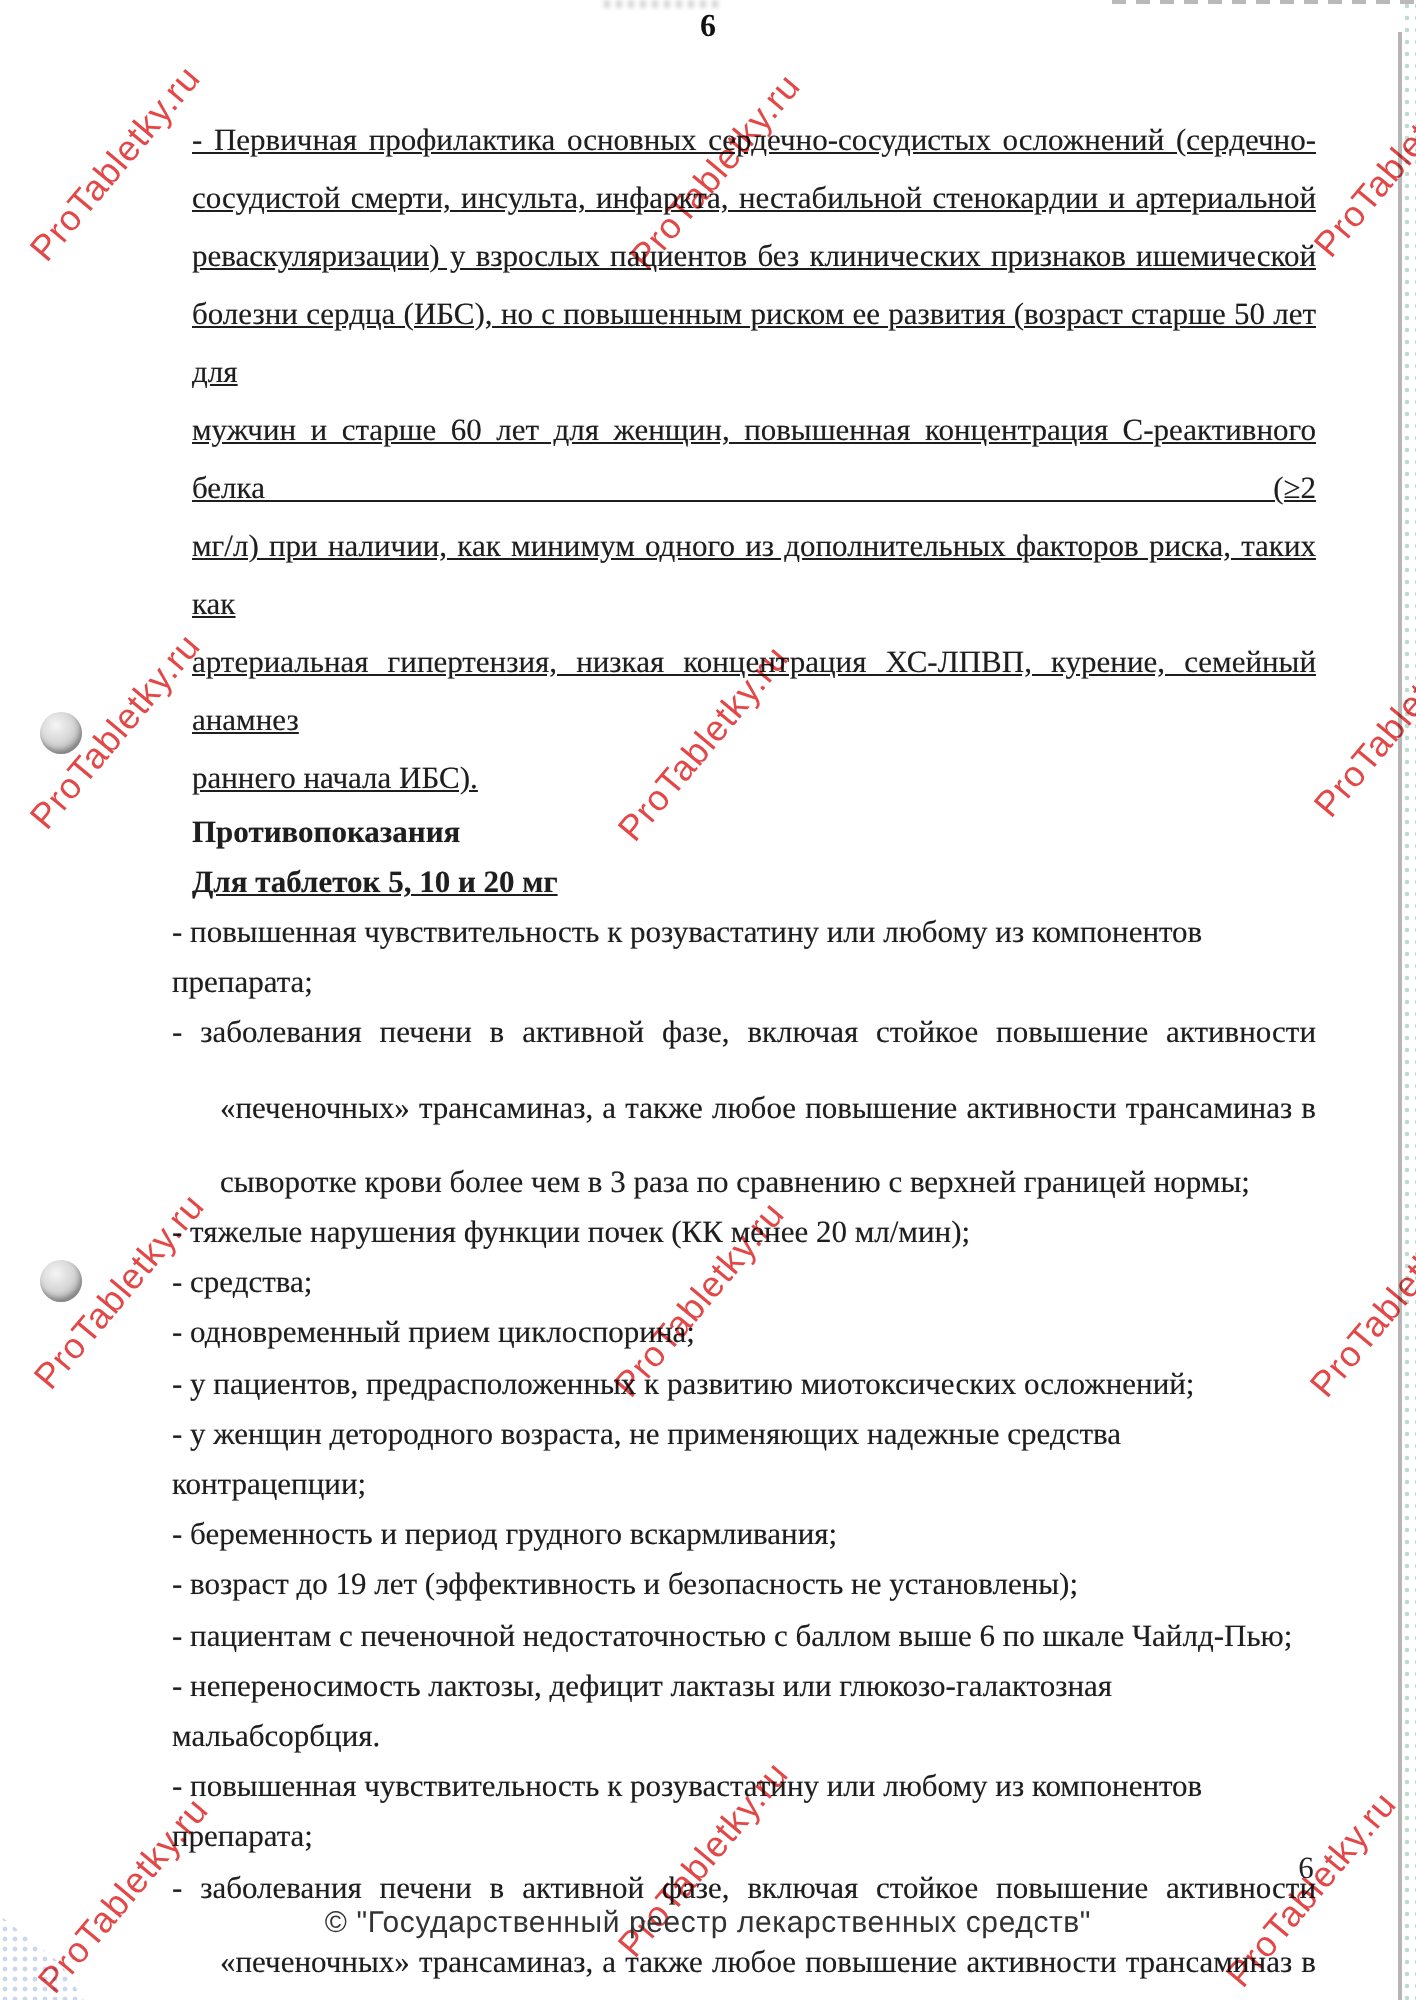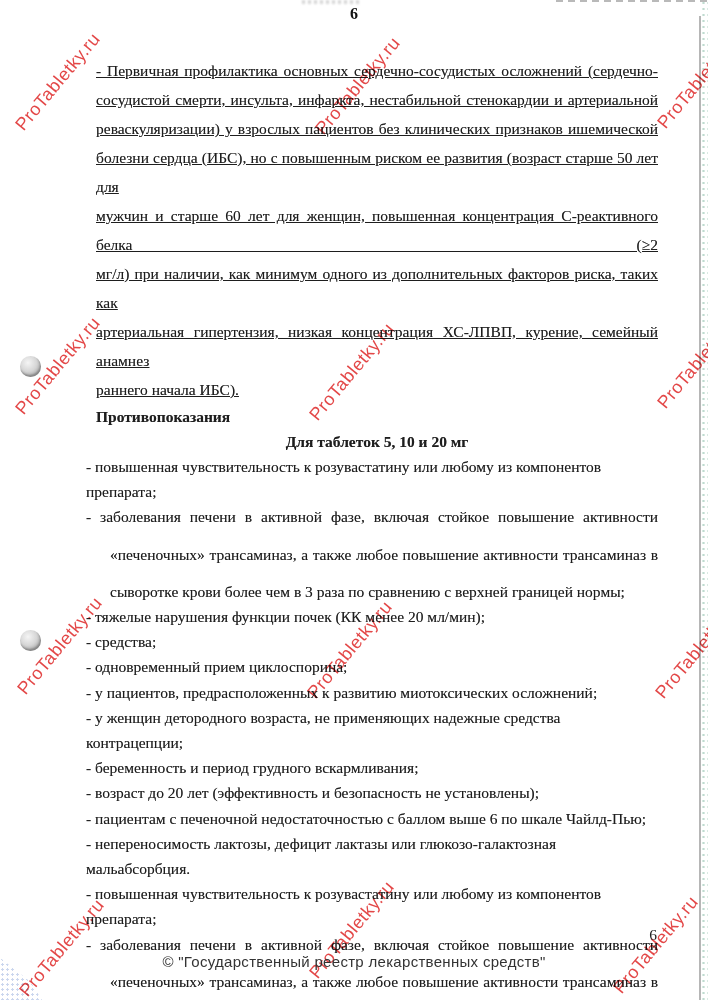--- a/index.html
+++ b/index.html
@@ -16,21 +16,21 @@
     position:absolute;left:86px;top:0;width:572px;
     color:#1e1e1e;font-size:15.5px;
     text-shadow:0 0 0.4px rgba(0,0,0,.45);
   }
   .intro{margin-top:56px;padding-left:10px;}
   .intro .ln{line-height:29px;text-decoration:underline;}
   .ln{line-height:25.2px;white-space:normal;}
   .jst{text-align:justify;text-align-last:justify;}
   .ind{padding-left:24px;margin-top:12px;}
   .h1{font-weight:bold;padding-left:10px;line-height:25px;}
-  .h2{font-weight:bold;padding-left:10px;line-height:25px;text-align:center;}
+  .h2{font-weight:bold;text-decoration:underline;padding-left:10px;line-height:25px;}
   .footer{
     position:absolute;left:0;right:0;top:953px;text-align:center;
     font-family:"Liberation Sans", sans-serif;font-size:15px;color:#333;
     letter-spacing:.3px;
   }
   .pn-bottom{
     position:absolute;left:640px;top:926px;width:26px;text-align:center;
     font-size:15.5px;color:#222;
   }
   .wm{
@@ -109,21 +109,21 @@
       <div class="ln">- повышенная чувствительность к розувастатину или любому из компонентов препарата;</div>
       <div class="ln jst">- заболевания печени в активной фазе, включая стойкое повышение активности</div>
       <div class="ln jst ind">«печеночных» трансаминаз, а также любое повышение активности трансаминаз в</div>
       <div class="ln ind">сыворотке крови более чем в 3 раза по сравнению с верхней границей нормы;</div>
       <div class="ln">- тяжелые нарушения функции почек (КК менее 20 мл/мин);</div>
       <div class="ln">- средства;</div>
       <div class="ln">- одновременный прием циклоспорина;</div>
       <div class="ln">- у пациентов, предрасположенных к развитию миотоксических осложнений;</div>
       <div class="ln">- у женщин детородного возраста, не применяющих надежные средства контрацепции;</div>
       <div class="ln">- беременность и период грудного вскармливания;</div>
-      <div class="ln">- возраст до 20 лет (эффективность и безопасность не установлены);</div>
+      <div class="ln">- возраст до 19 лет (эффективность и безопасность не установлены);</div>
       <div class="ln">- пациентам с печеночной недостаточностью с баллом выше 6 по шкале Чайлд-Пью;</div>
       <div class="ln">- непереносимость лактозы, дефицит лактазы или глюкозо-галактозная мальабсорбция.</div>
     </div>
 
 
     <div class="lst">
       <div class="ln">- повышенная чувствительность к розувастатину или любому из компонентов препарата;</div>
       <div class="ln jst">- заболевания печени в активной фазе, включая стойкое повышение активности</div>
       <div class="ln jst ind">«печеночных» трансаминаз, а также любое повышение активности трансаминаз в</div>
       <div class="ln ind">сыворотке крови более чем в 3 раза по сравнению с верхней границей нормы;</div>

